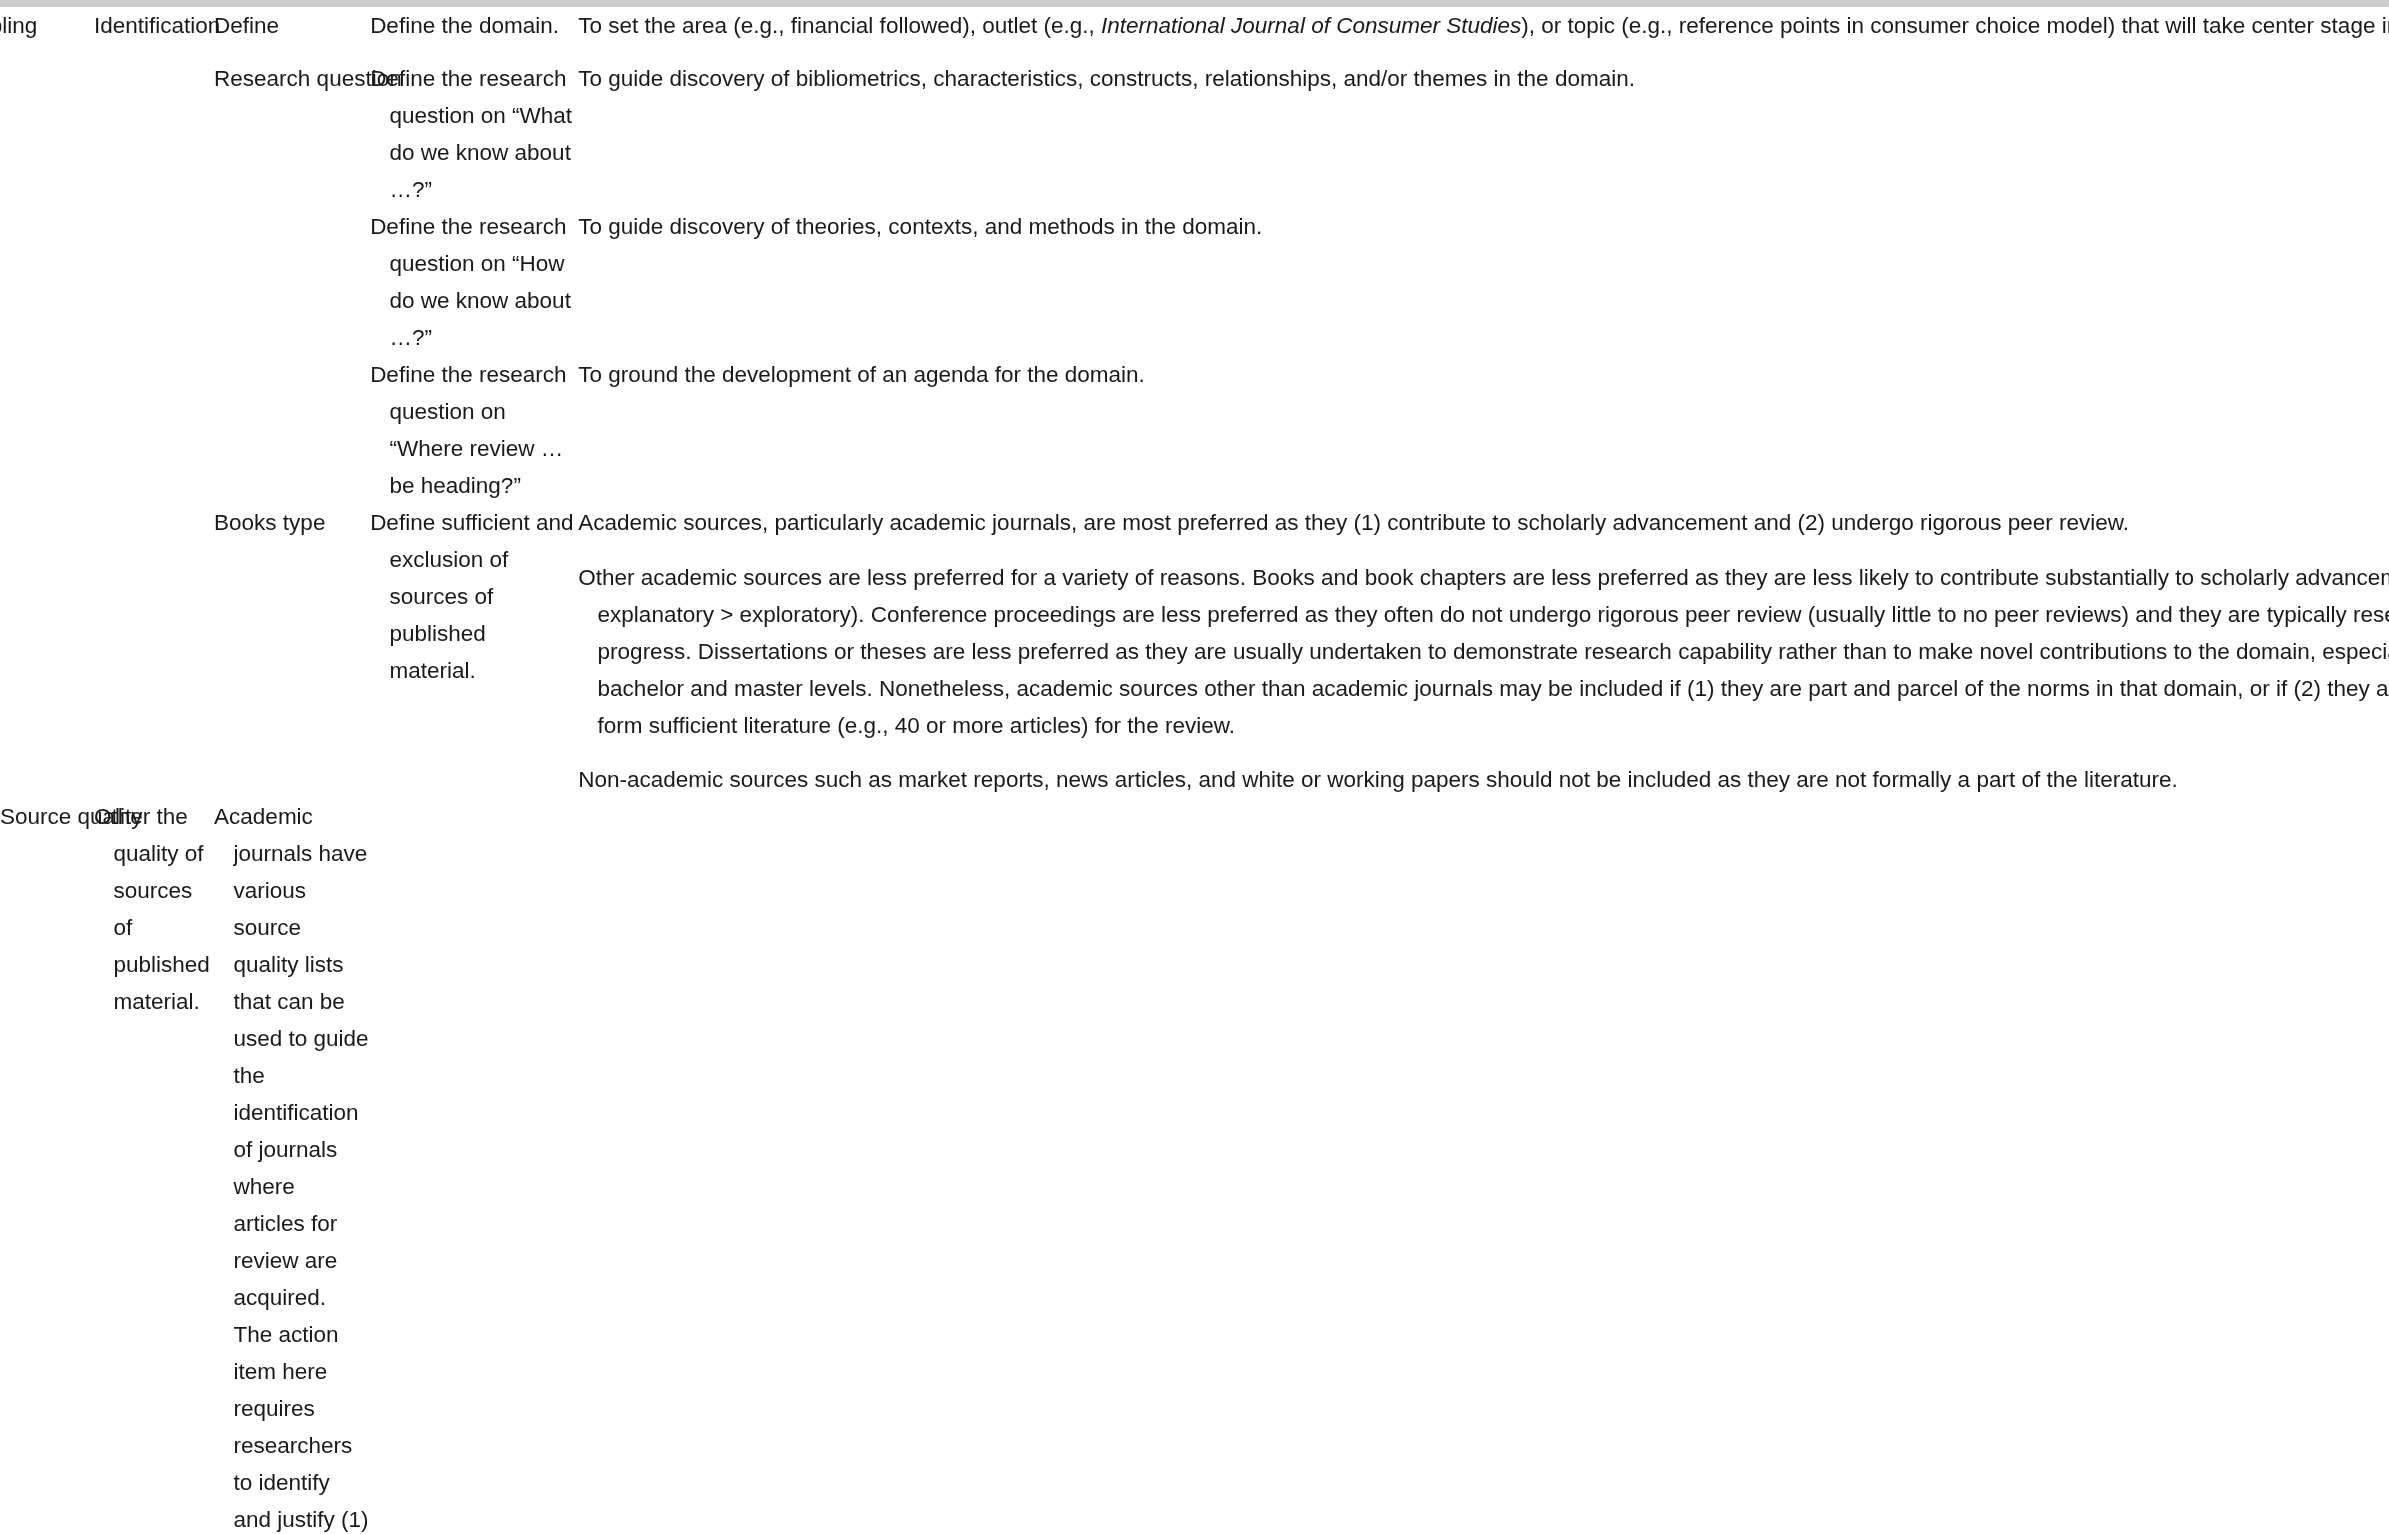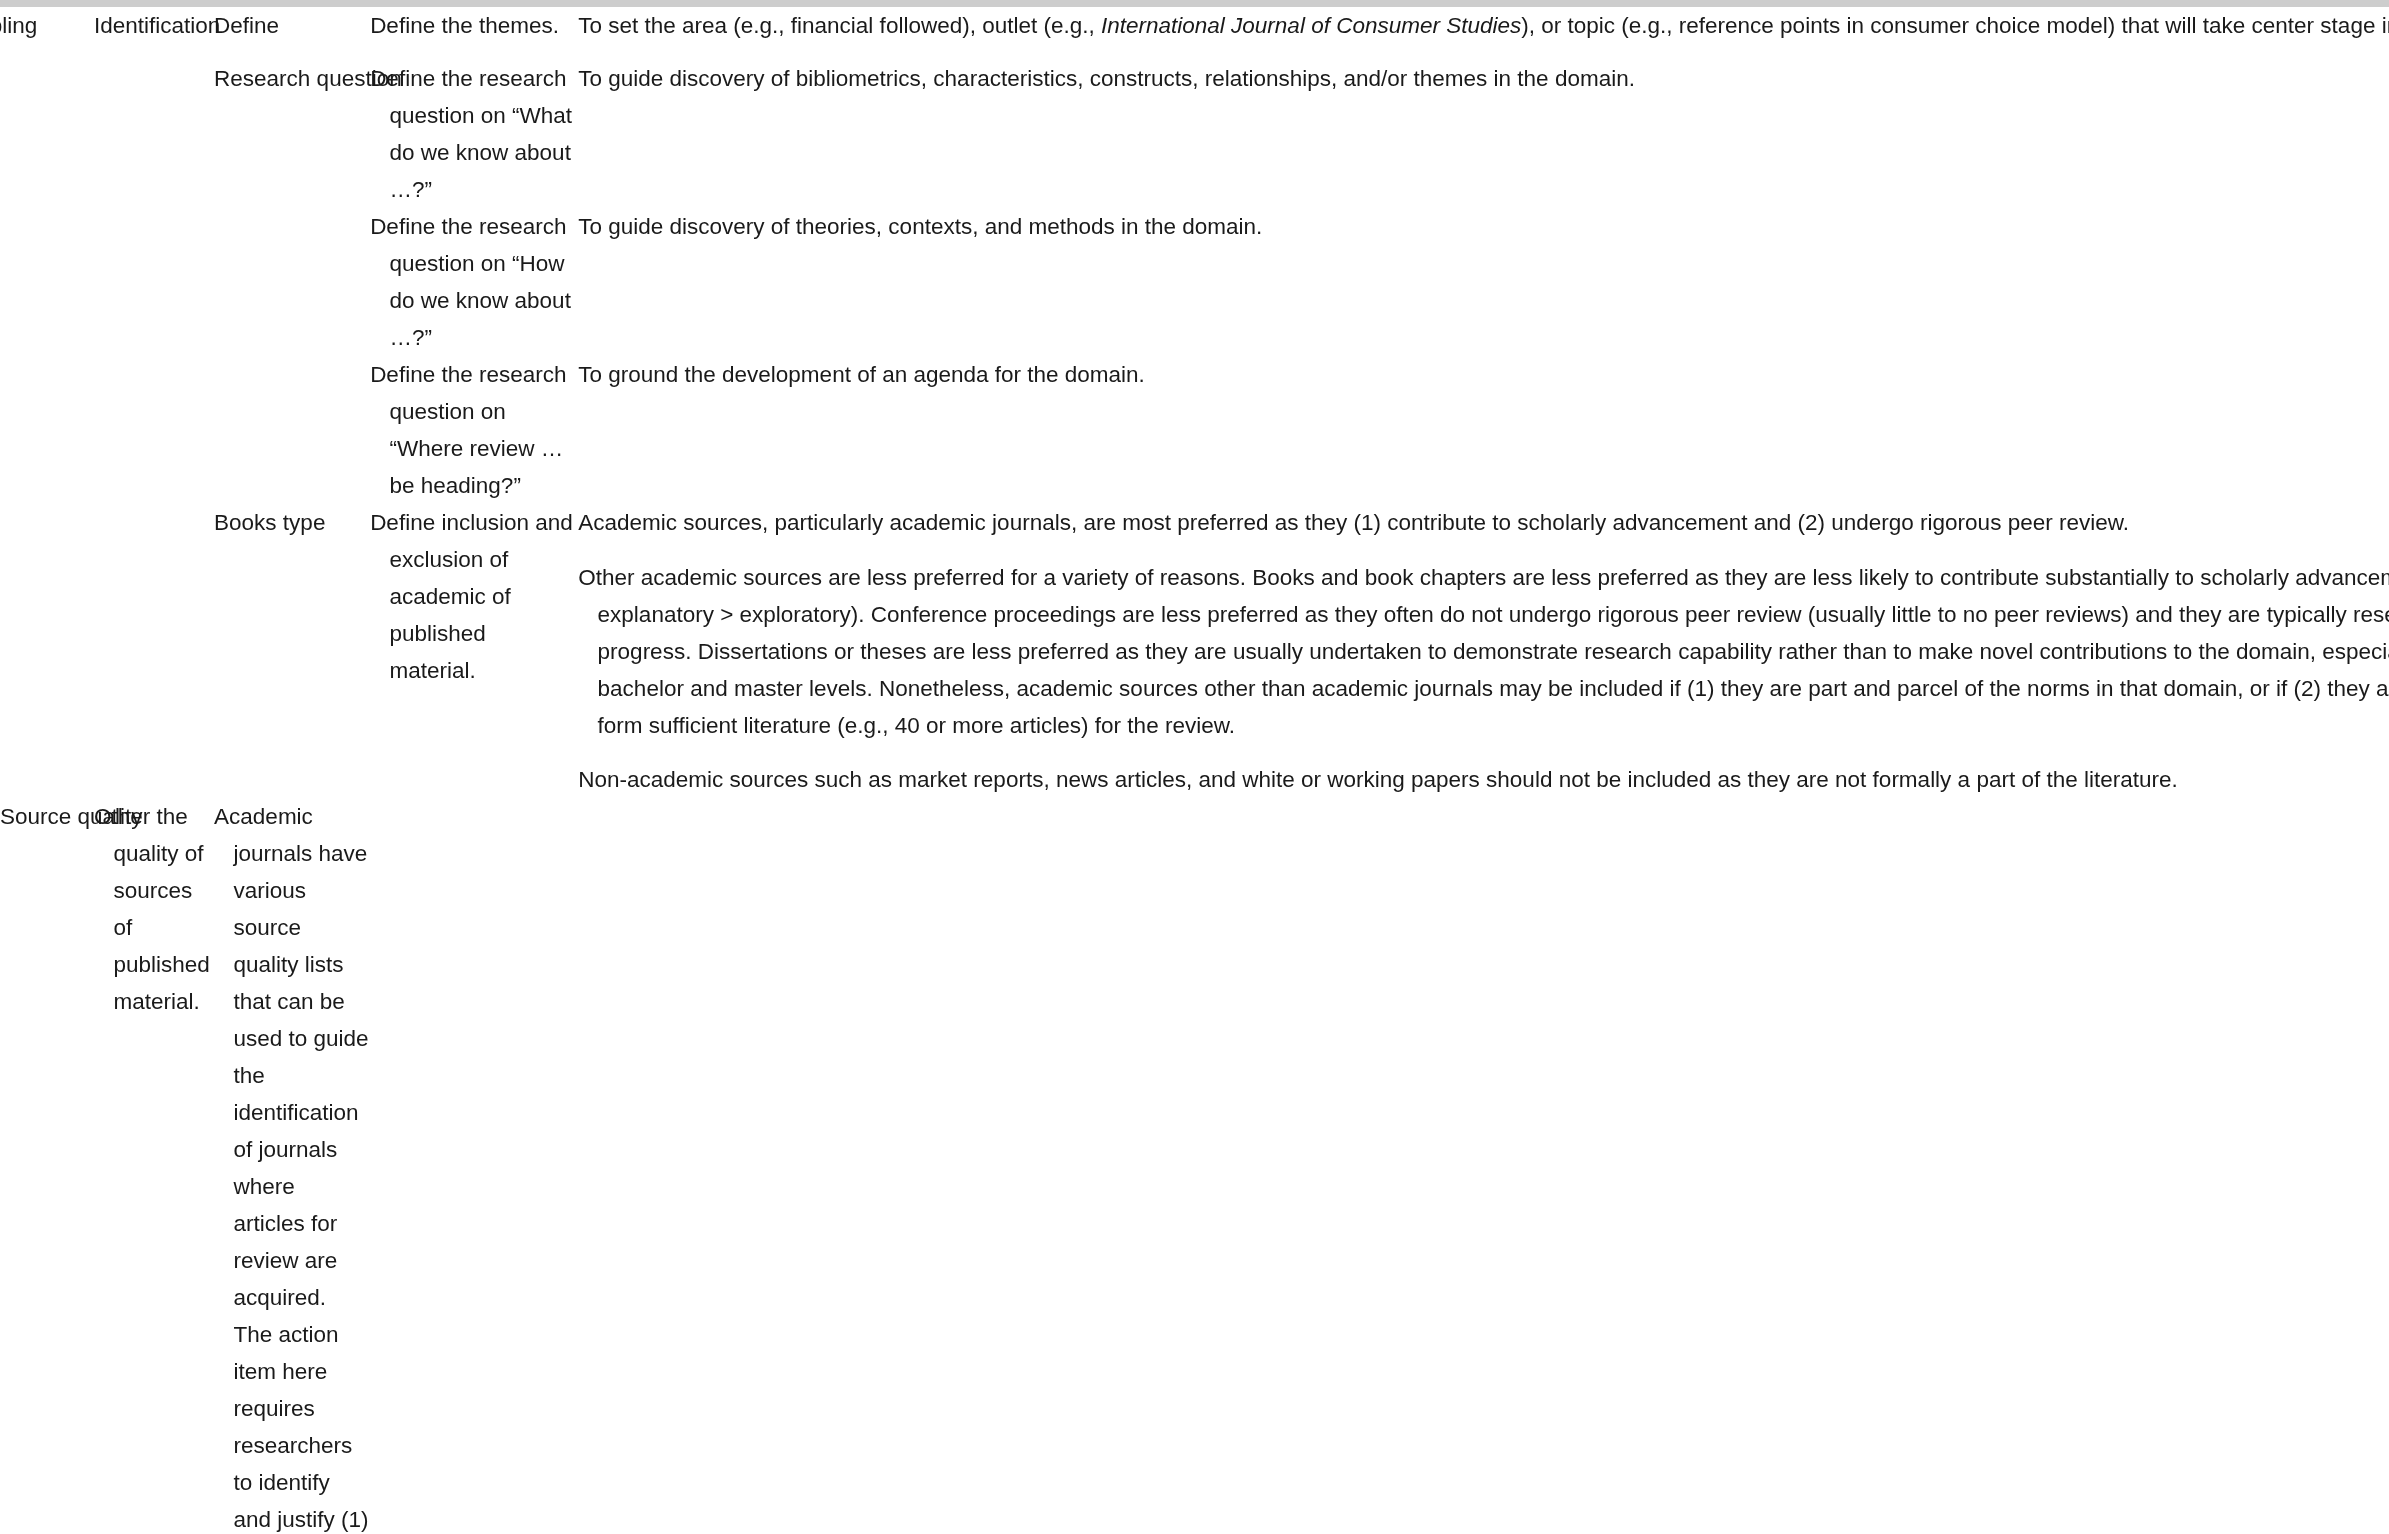--- a/index.html
+++ b/index.html
@@ -141,21 +141,21 @@
           <td class="cell narrow stage" rowspan="6">
             <p>ssembling</p>
           </td>
           <td class="cell narrow phase" rowspan="6">
             <p>Identification</p>
           </td>
           <td class="cell narrow item">
             <p>Define</p>
           </td>
           <td class="cell narrow action">
-            <p>Define the themes.</p>
+            <p>Define the domain.</p>
           </td>
           <td class="cell desc">
             <p>
               <span>To set the area (e.g., financial followed), outlet (e.g., </span><i>International Journal of Consumer Studies</i><span>), or topic (e.g., reference points in consumer choice model) that will take center stage in the review.</span>
             </p>
           </td>
         </tr>
         <tr>
           <td class="pad-row"></td>
           <td class="pad-row"></td>
@@ -196,21 +196,21 @@
           <td class="cell desc">
             <p>To ground the development of an agenda for the domain.</p>
           </td>
         </tr>
 
         <tr>
           <td class="cell narrow item">
             <p>Books type</p>
           </td>
           <td class="cell narrow action">
-            <p>Define inclusion and exclusion of academic of published material.</p>
+            <p>Define sufficient and exclusion of sources of published material.</p>
           </td>
           <td class="cell desc">
             <p>Academic sources, particularly academic journals, are most preferred as they (1) contribute to scholarly advancement and (2) undergo rigorous peer review.</p>
             <p>Other academic sources are less preferred for a variety of reasons. Books and book chapters are less preferred as they are less likely to contribute substantially to scholarly advancement (i.e., explanatory &gt; exploratory). Conference proceedings are less preferred as they often do not undergo rigorous peer review (usually little to no peer reviews) and they are typically research in progress. Dissertations or theses are less preferred as they are usually undertaken to demonstrate research capability rather than to make novel contributions to the domain, especially at bachelor and master levels. Nonetheless, academic sources other than academic journals may be included if (1) they are part and parcel of the norms in that domain, or if (2) they are needed to form sufficient literature (e.g., 40 or more articles) for the review.</p>
             <p>Non-academic sources such as market reports, news articles, and white or working papers should not be included as they are not formally a part of the literature.</p>
           </td>
         </tr>
 
         <tr>
           <td class="cell narrow item">

